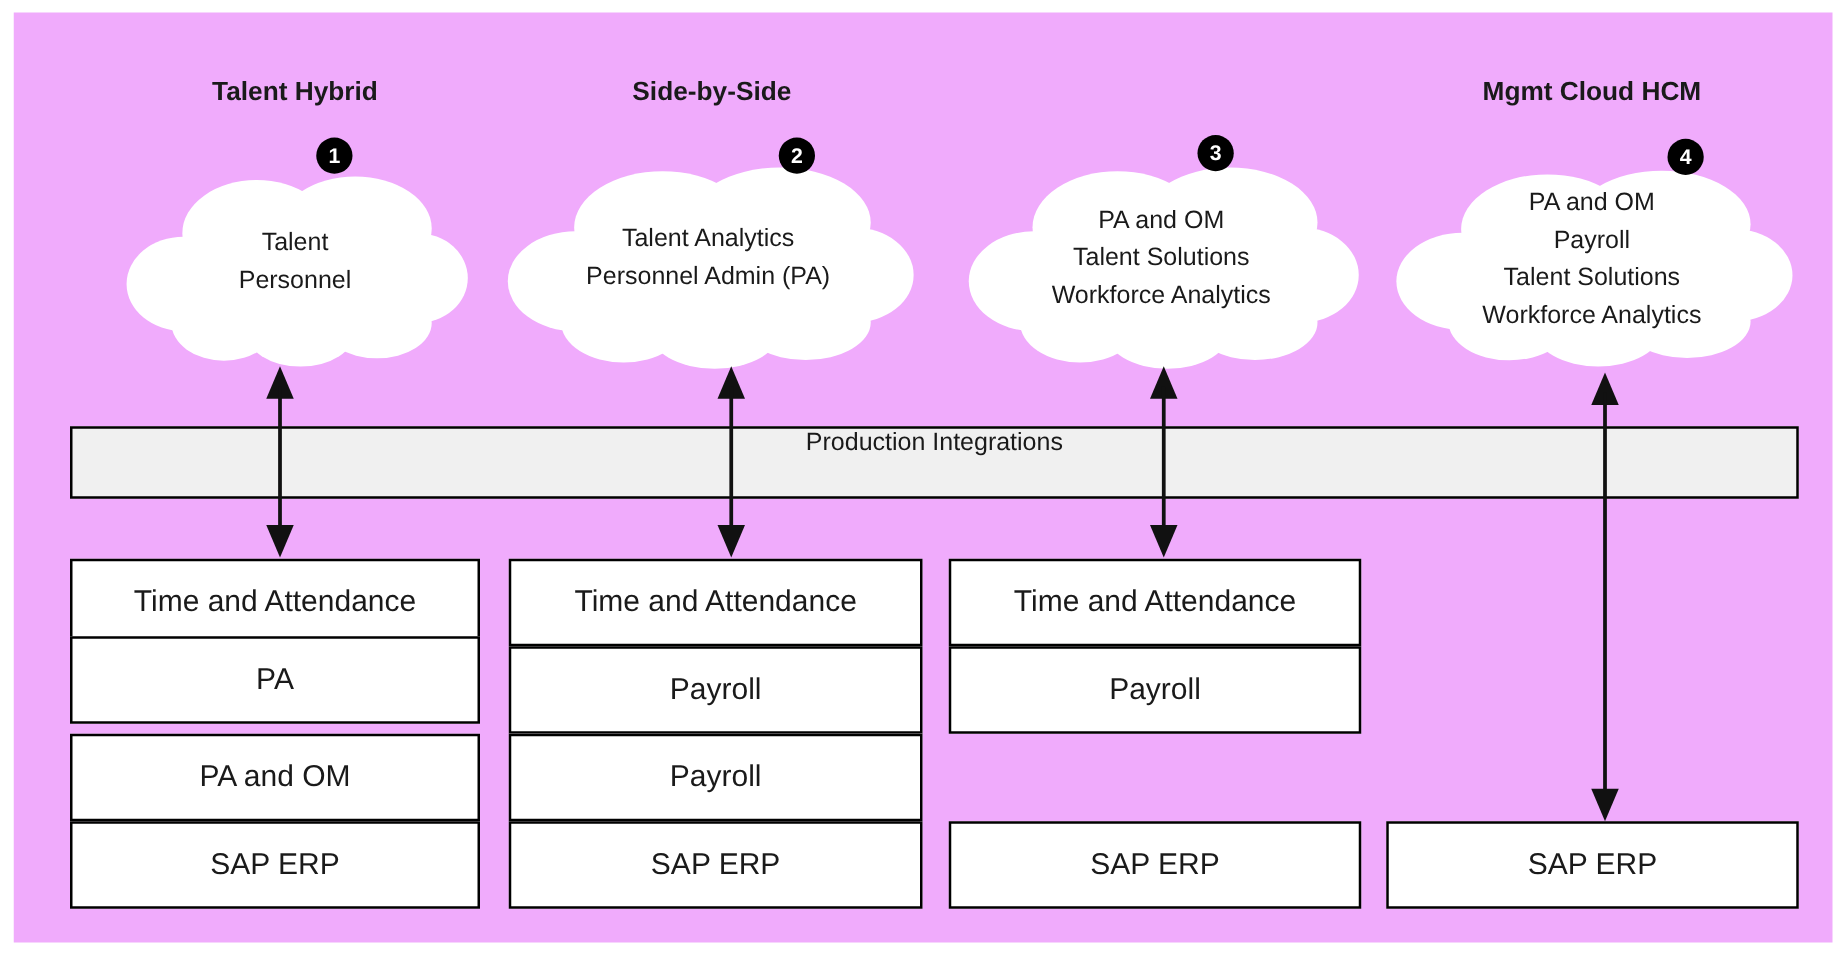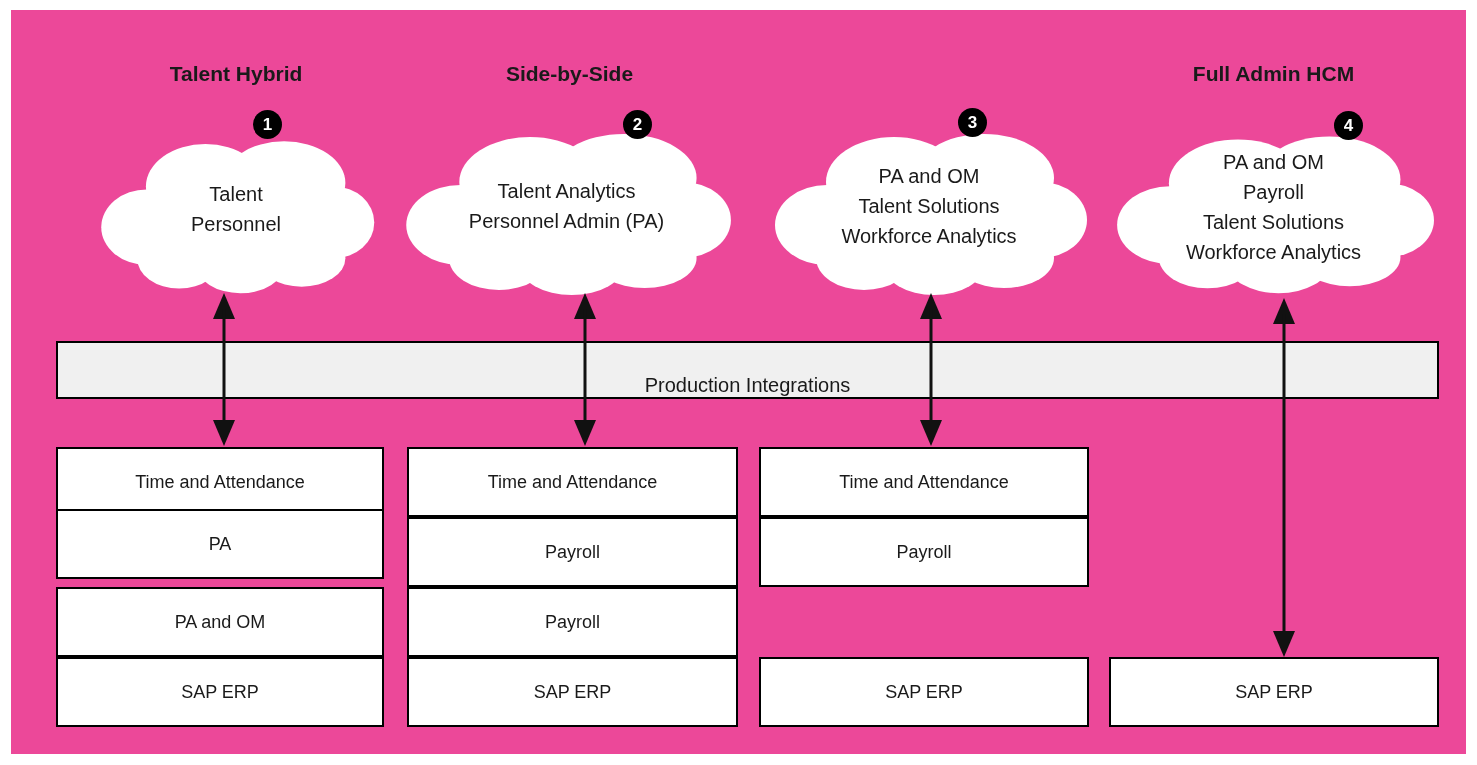--- a/index.html
+++ b/index.html
@@ -6,21 +6,21 @@
   .canvas{
     position:relative;
     width:1477px;height:765px;
     background:#ffffff;
     font-family:"Liberation Sans","DejaVu Sans",sans-serif;
     color:#1a1a1a;
     overflow:hidden;
   }
   .panel{
     position:absolute;left:11px;top:10px;width:1455px;height:744px;
-    background:#ec4899;
+    background:#f0abfc;
   }
   .col-header{
     position:absolute;top:50px;height:28px;
     font-size:21px;font-weight:bold;
     text-align:center;line-height:28px;
     white-space:nowrap;
   }
   .cloud{position:absolute;}
   .cloud svg{position:absolute;left:0;top:0;width:100%;height:100%;}
   .cloud .cloud-text{
@@ -32,21 +32,21 @@
   .badge{
     position:absolute;width:29px;height:29px;border-radius:50%;
     background:#000000;color:#ffffff;
     font-size:17px;font-weight:bold;
     display:flex;align-items:center;justify-content:center;
     z-index:6;
   }
   .intbar{
     position:absolute;left:45px;top:331px;width:1383px;height:58px;
     background:#f0f0f0;border:2px solid #000000;box-sizing:border-box;
-    display:flex;align-items:flex-end;justify-content:center;
+    display:flex;align-items:flex-start;justify-content:center;
     font-size:20px;z-index:2;
   }
   .arrow{position:absolute;width:22px;z-index:5;}
   .arrow .shaft{
     position:absolute;left:50%;transform:translateX(-50%);
     top:16px;bottom:16px;width:3px;background:#111111;
   }
   .arrow .head-up{
     position:absolute;top:0;left:50%;transform:translateX(-50%);
     width:0;height:0;
@@ -56,32 +56,32 @@
   .arrow .head-down{
     position:absolute;bottom:0;left:50%;transform:translateX(-50%);
     width:0;height:0;
     border-left:11px solid transparent;border-right:11px solid transparent;
     border-top:26px solid #111111;
   }
   .box{
     position:absolute;height:70px;
     background:#ffffff;border:2px solid #000000;box-sizing:border-box;
     display:flex;align-items:center;justify-content:center;
-    font-size:18px;z-index:3;
+    font-size:24px;z-index:3;
   }
 </style>
 </head>
 <body>
 
 <div class="canvas">
   <div class="panel">
 
     <div class="col-header" style="left:85px;width:280px;">Talent Hybrid</div>
     <div class="col-header" style="left:392px;width:333px;">Side-by-Side</div>
-    <div class="col-header" style="left:1100px;width:325px;">Full Admin HCM</div>
+    <div class="col-header" style="left:1100px;width:325px;">Mgmt Cloud HCM</div>
 
     <div class="cloud" style="left:85px;top:118px;width:280px;height:170px;">
       <svg viewBox="0 0 320 180" preserveAspectRatio="none">
         <g fill="#ffffff">
           <ellipse cx="58" cy="105" rx="52" ry="40"></ellipse>
             <ellipse cx="125" cy="62" rx="68" ry="45"></ellipse>
           <ellipse cx="215" cy="58" rx="70" ry="44"></ellipse>
             <ellipse cx="272" cy="100" rx="46" ry="38"></ellipse>
           <ellipse cx="160" cy="110" rx="95" ry="55"></ellipse>
             <ellipse cx="95" cy="138" rx="48" ry="32"></ellipse>

